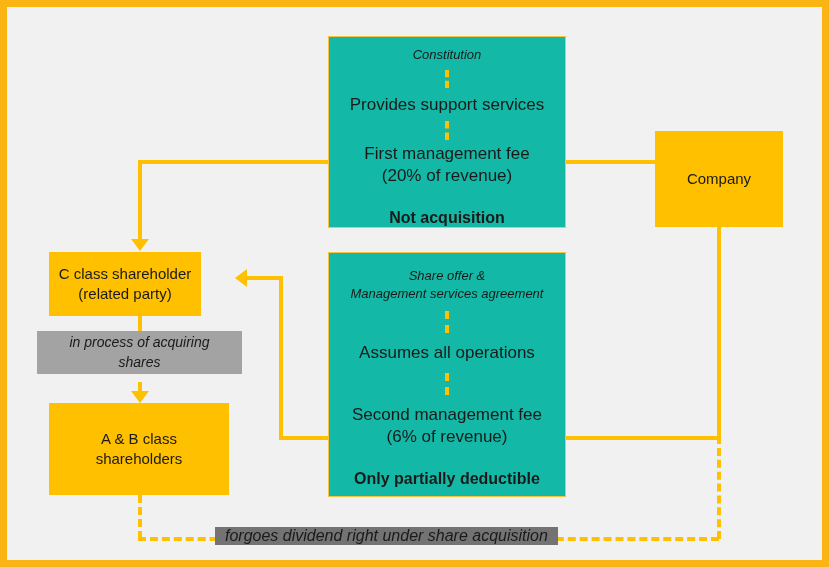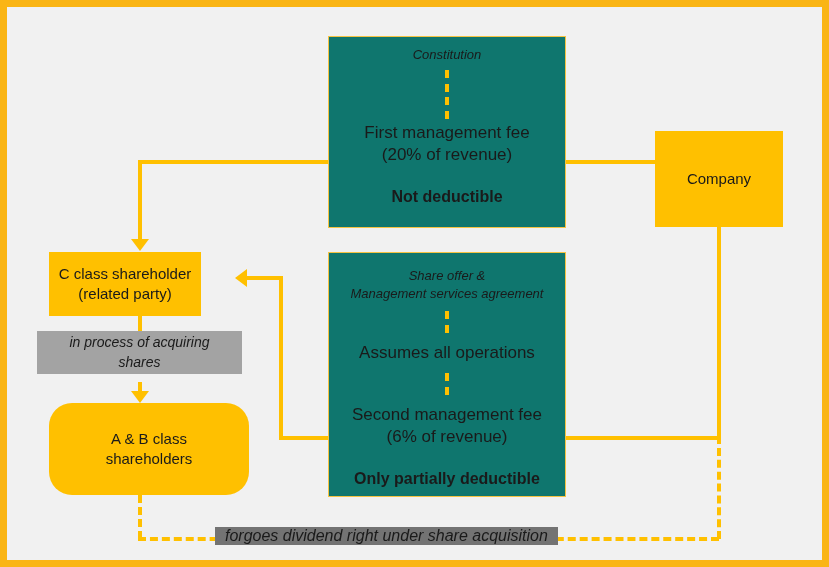--- a/index.html
+++ b/index.html
@@ -61,21 +61,21 @@
     justify-content: center;
     text-align: center;
     color: #1a1a1a;
     font-size: 15px;
     line-height: 1.35;
   }
 
   
   .node-doc {
     position: absolute;
-    background: #0f766e;
+    background: #14b8a6;
     border: 1px solid #f5c342;
     box-sizing: border-box;
     display: flex;
     flex-direction: column;
     align-items: center;
     color: #1a1a1a;
   }
   .doc-title {
     font-style: italic;
     font-size: 13px;
@@ -149,34 +149,35 @@
     <span>Company</span>
   </div>
 
   <div class="node-fill" style="left:42px; top:245px; width:152px; height:64px;">
     <span>
       <span>C class shareholder</span><br>
       <span>(related party)</span>
     </span>
   </div>
 
-  <div class="node-fill" style="left:42px; top:396px; width:200px; height:92px;border-radius:23px;">
+  <div class="node-fill" style="left:42px; top:396px; width:180px; height:92px;">
     <span>
       <span>A &amp; B class</span><br>
       <span>shareholders</span>
     </span>
   </div>
 
   <div class="node-doc" style="left:321px; top:29px; width:238px; height:192px; padding-top:9px;">
     <div class="doc-title">Constitution</div>
     <div class="doc-sep" style="margin-top:6px;"></div>
+    <div class="doc-line" style="margin-top:6px;">Provides support services</div>
     <div class="doc-sep" style="margin-top:5px;"></div>
     <div class="doc-line" style="margin-top:3px;">First management fee</div>
     <div class="doc-line">(20% of revenue)</div>
-    <div class="doc-foot" style="margin-top:22px;">Not deductible</div>
+    <div class="doc-foot" style="margin-top:22px;">Not acquisition</div>
   </div>
 
   <div class="node-doc" style="left:321px; top:245px; width:238px; height:245px; padding-top:14px;">
     <div class="doc-title">Share offer &amp;</div>
     <div class="doc-title">Management services agreement</div>
     <div class="doc-sep" style="margin-top:9px;"></div>
     <div class="doc-line" style="margin-top:9px;">Assumes all operations</div>
     <div class="doc-sep" style="margin-top:9px;"></div>
     <div class="doc-line" style="margin-top:9px;">Second management fee</div>
     <div class="doc-line">(6% of revenue)</div>

